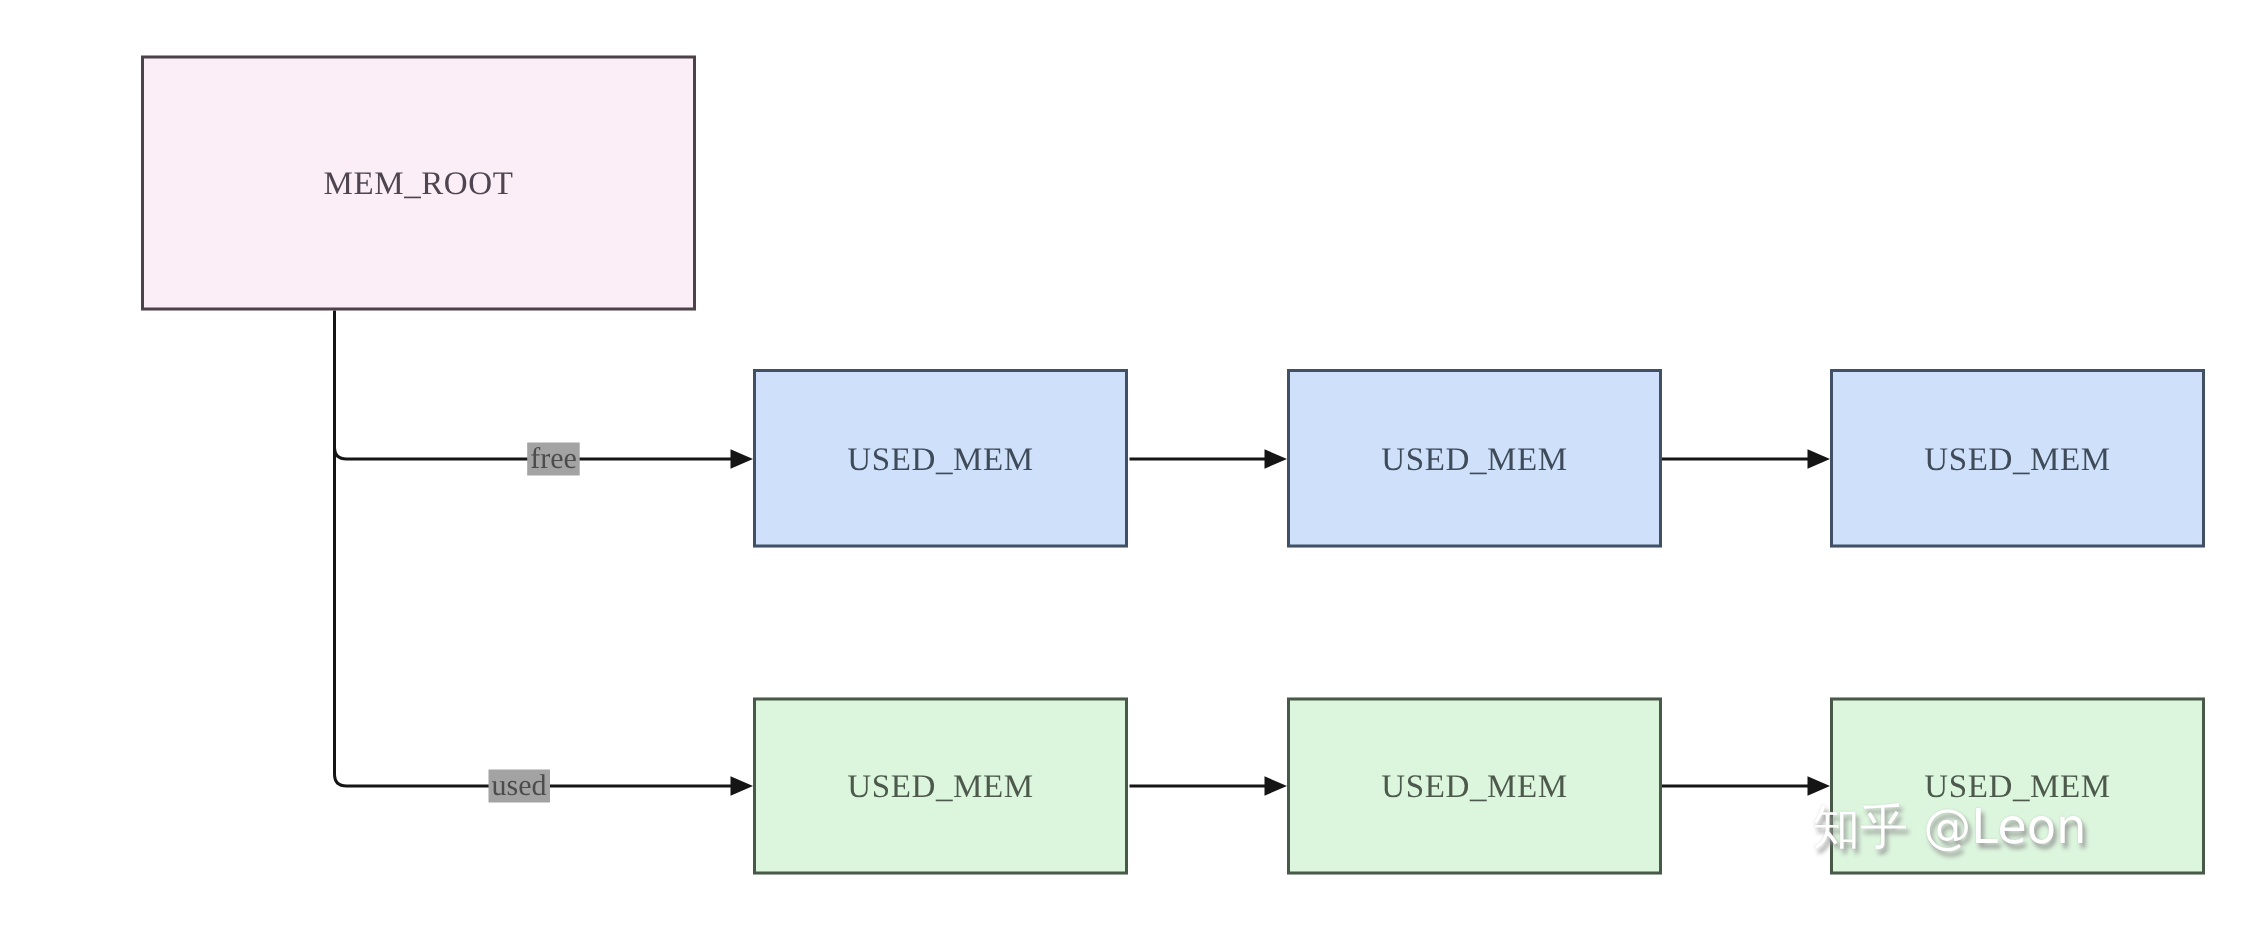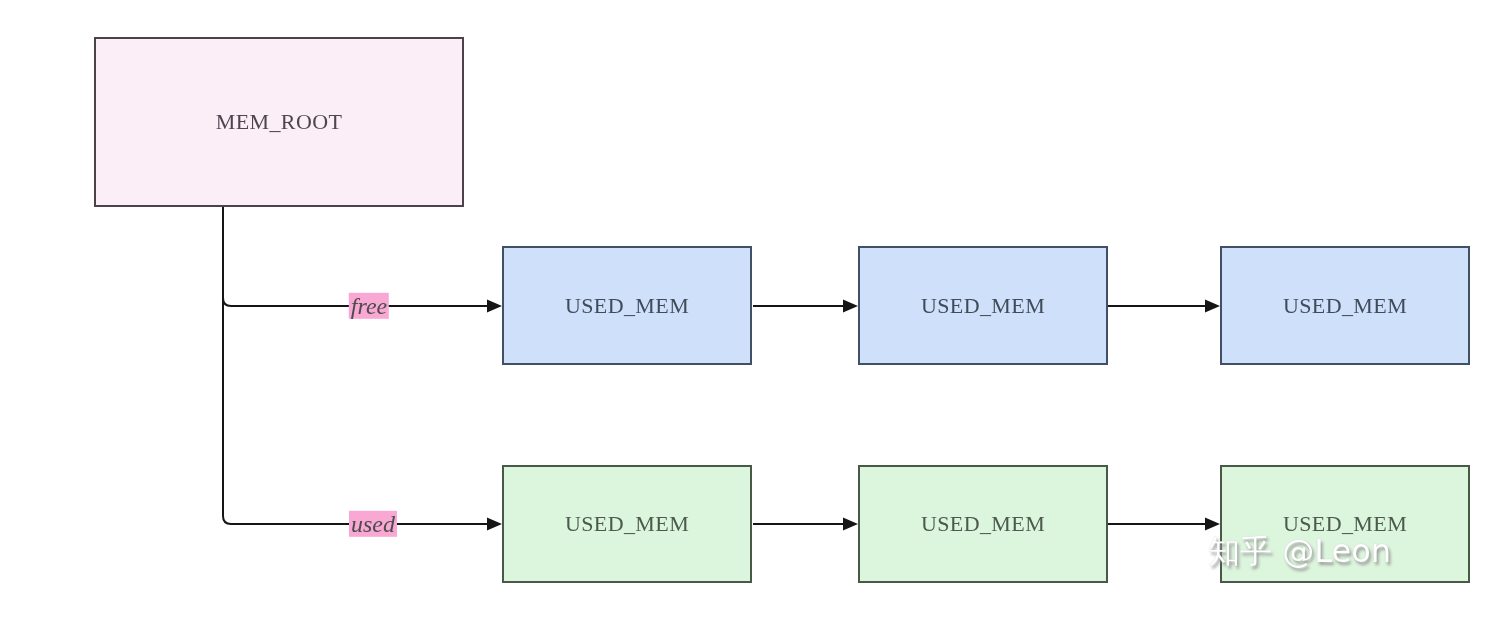--- a/index.html
+++ b/index.html
@@ -70,29 +70,28 @@
     border-color: var(--used-border, #485948);
     color: var(--used-text, #4c594c);
   }
   .pos-1 { left: 502px; }
   .pos-2 { left: 858px; }
   .pos-3 { left: 1220px; }
   .edge-label {
     position: absolute;
     z-index: 3;
     transform: translate(-50%, -50%);
-    background: #f9a8d4;
+    background: #a3a3a3;
     padding: 0 2px;
-    font-size: 24px;
+    font-size: 20px;
     color: var(--label-text, #4c4c4c);
     line-height: 1.1;
-    font-style: italic;
   }
   .edge-label-free { left: 369px; top: 306px; }
-  .edge-label-used { left: 373px; top: 524px; }
+  .edge-label-used { left: 346px; top: 524px; }
   .watermark {
     position: absolute;
     z-index: 4;
     left: 1208px;
     top: 534px;
     font-family: "DejaVu Sans", "Liberation Sans", sans-serif;
     font-size: 32px;
     line-height: 1.1;
     color: #ffffff;
     text-shadow: 2px 3px 3px rgba(145,145,145,0.9), 0 0 1px rgba(170,170,170,0.6);

